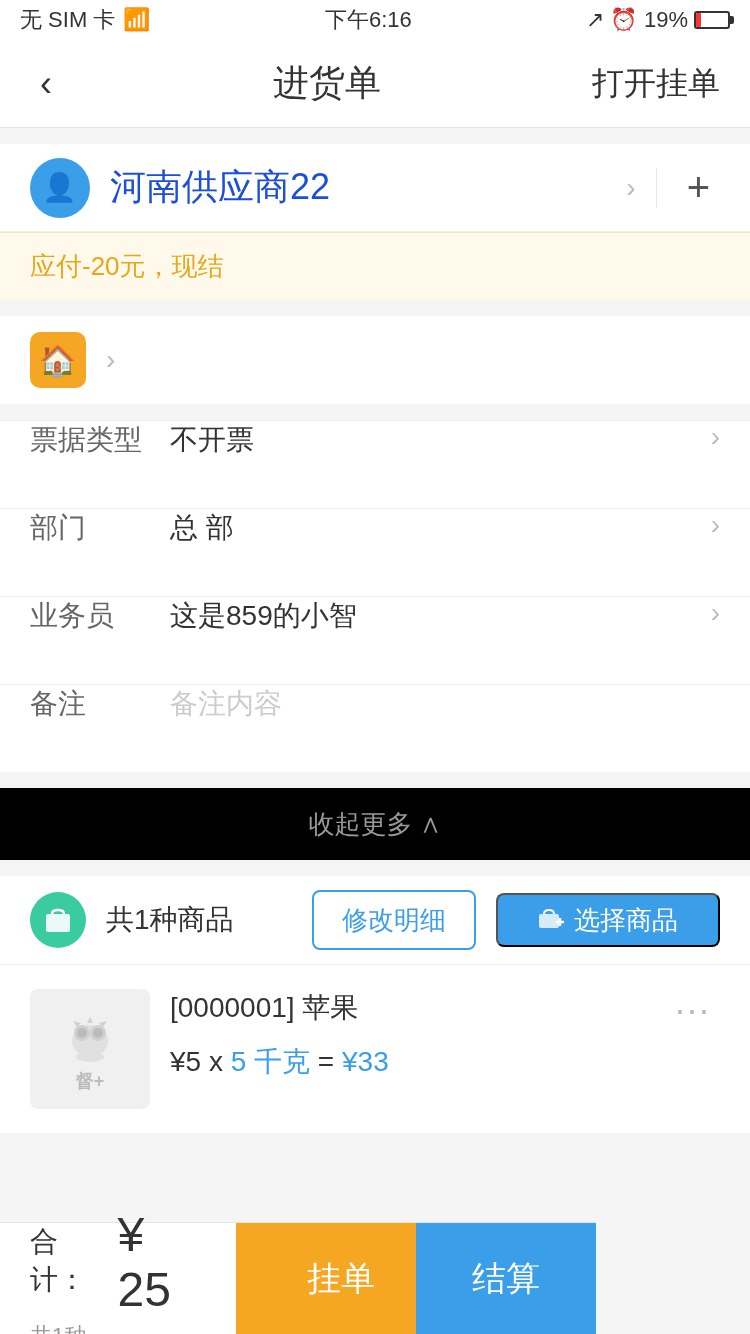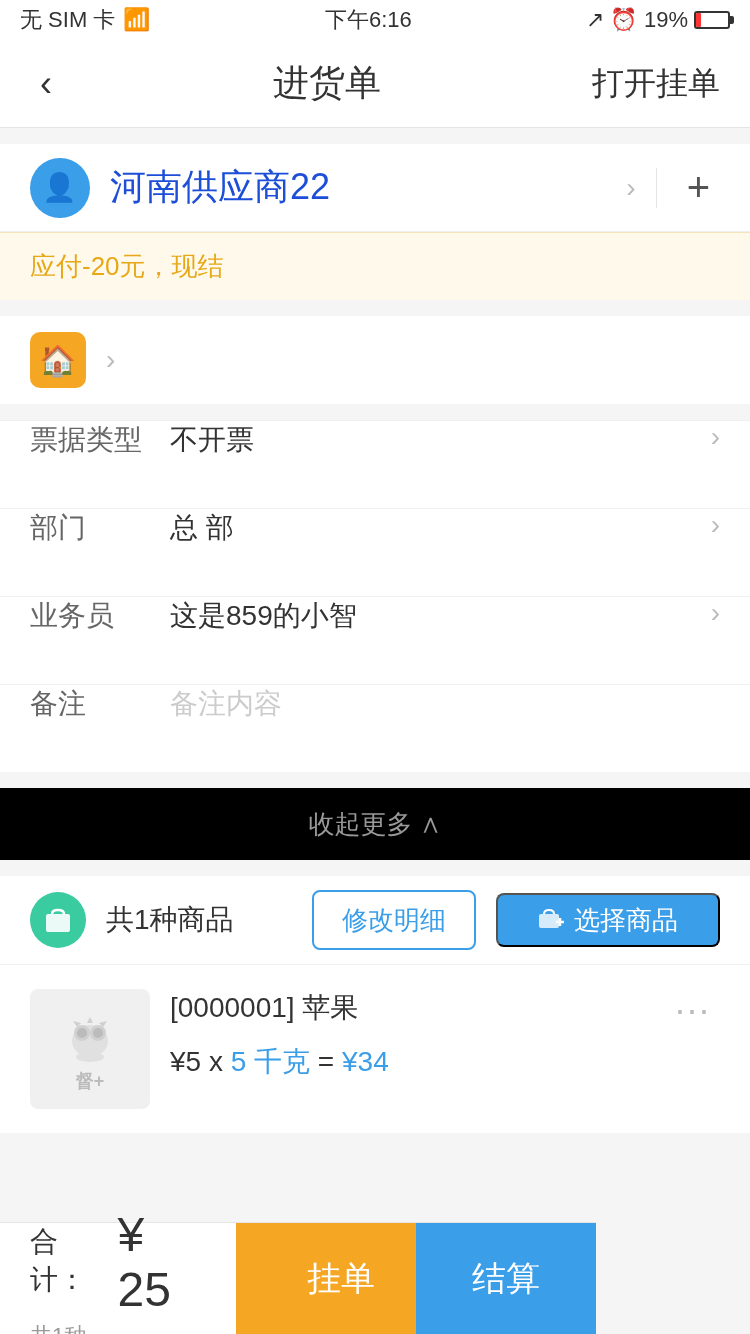--- a/index.html
+++ b/index.html
@@ -452,21 +452,21 @@
         <div class="product-name">
           <span>[0000001]</span>
           <span>苹果</span>
         </div>
         <div class="product-price">
           <span>¥5</span>
           <span> x </span>
           <span class="blue">5</span>
           <span class="blue">千克</span>
           <span> = </span>
-          <span class="price-total">¥34</span>
+          <span class="price-total">¥33</span>
         </div>
       </div>
       <div class="product-more">···</div>
     </div>
   </div>
 
   <div class="bottom-spacer"></div>
 </div>
 
 <div class="bottom-bar">

